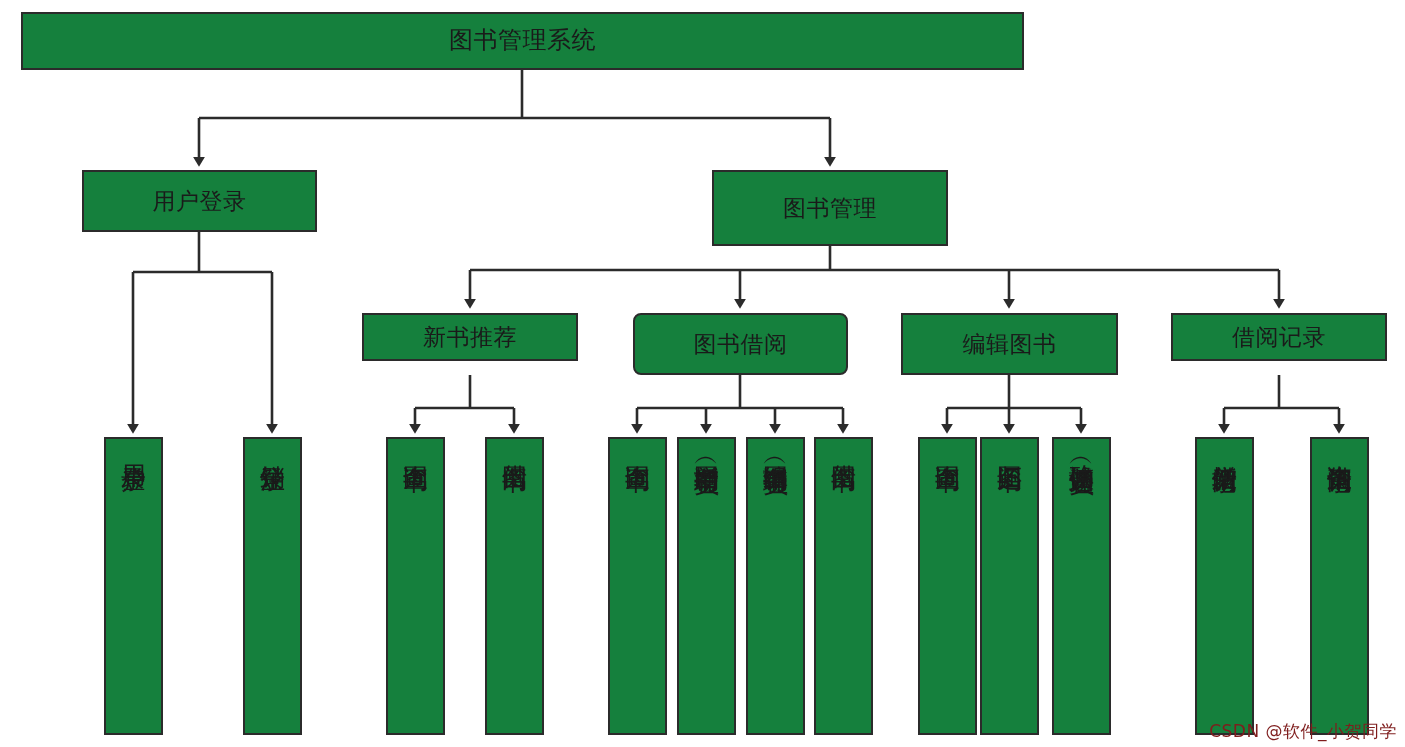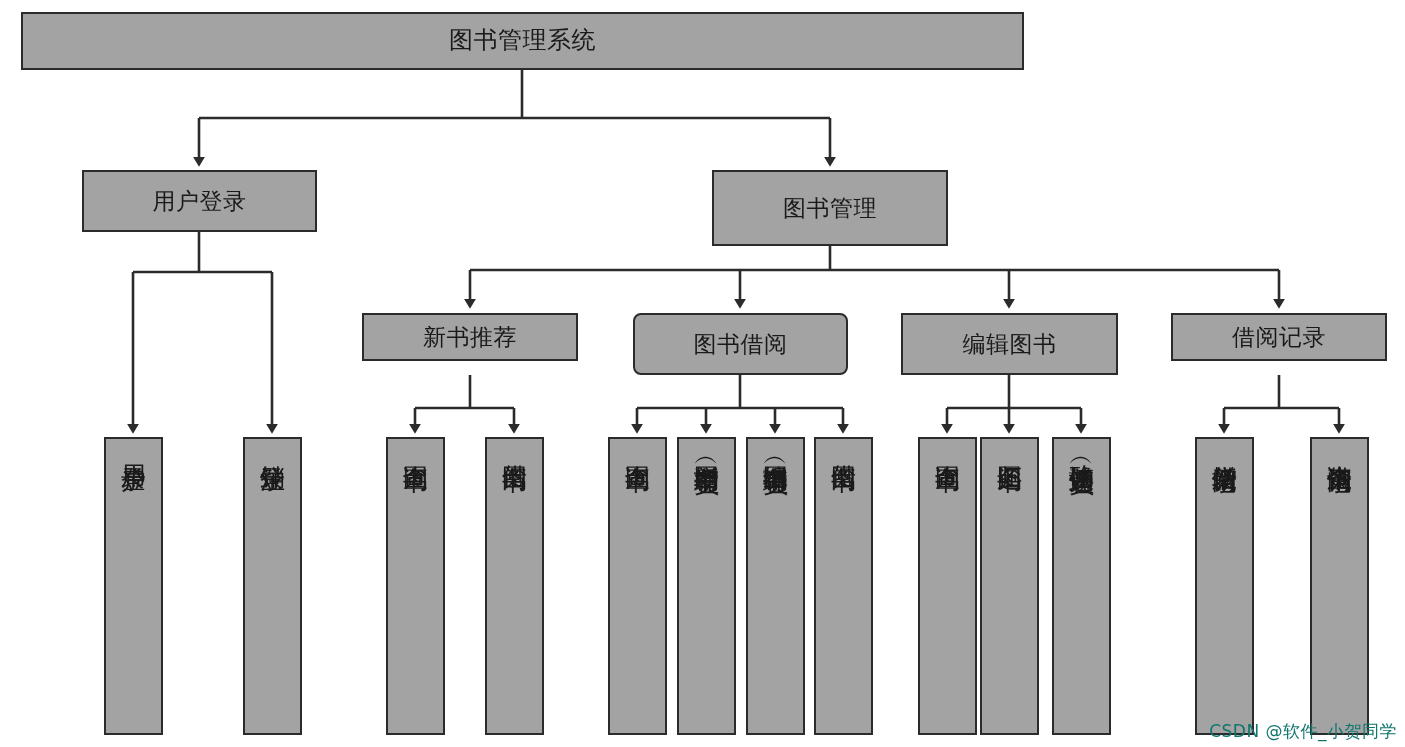--- a/index.html
+++ b/index.html
@@ -21,21 +21,21 @@
     position: absolute;
     left: 0;
     top: 0;
     width: 1405px;
     height: 747px;
   }
   .node {
     position: absolute;
     box-sizing: border-box;
     border: 2px solid #2b2b2b;
-    background: #a3a3a3;
+    background: #15803d;
     display: flex;
     align-items: center;
     justify-content: center;
     color: #1a1a1a;
     z-index: 2;
   }
   .node .lbl {
     display: block;
     text-align: center;
     line-height: 1.08;
@@ -61,21 +61,21 @@
     writing-mode: vertical-rl;
     text-orientation: upright;
     letter-spacing: 1px;
     white-space: normal;
   }
   .watermark {
     position: absolute;
     right: 8px;
     bottom: 4px;
     font-size: 17px;
-    color: #0f766e;
+    color: #7f1d1d;
     z-index: 5;
     white-space: nowrap;
     letter-spacing: 0.5px;
   }
 </style>
 </head>
 <body>
 
 <div id="canvas">
 

